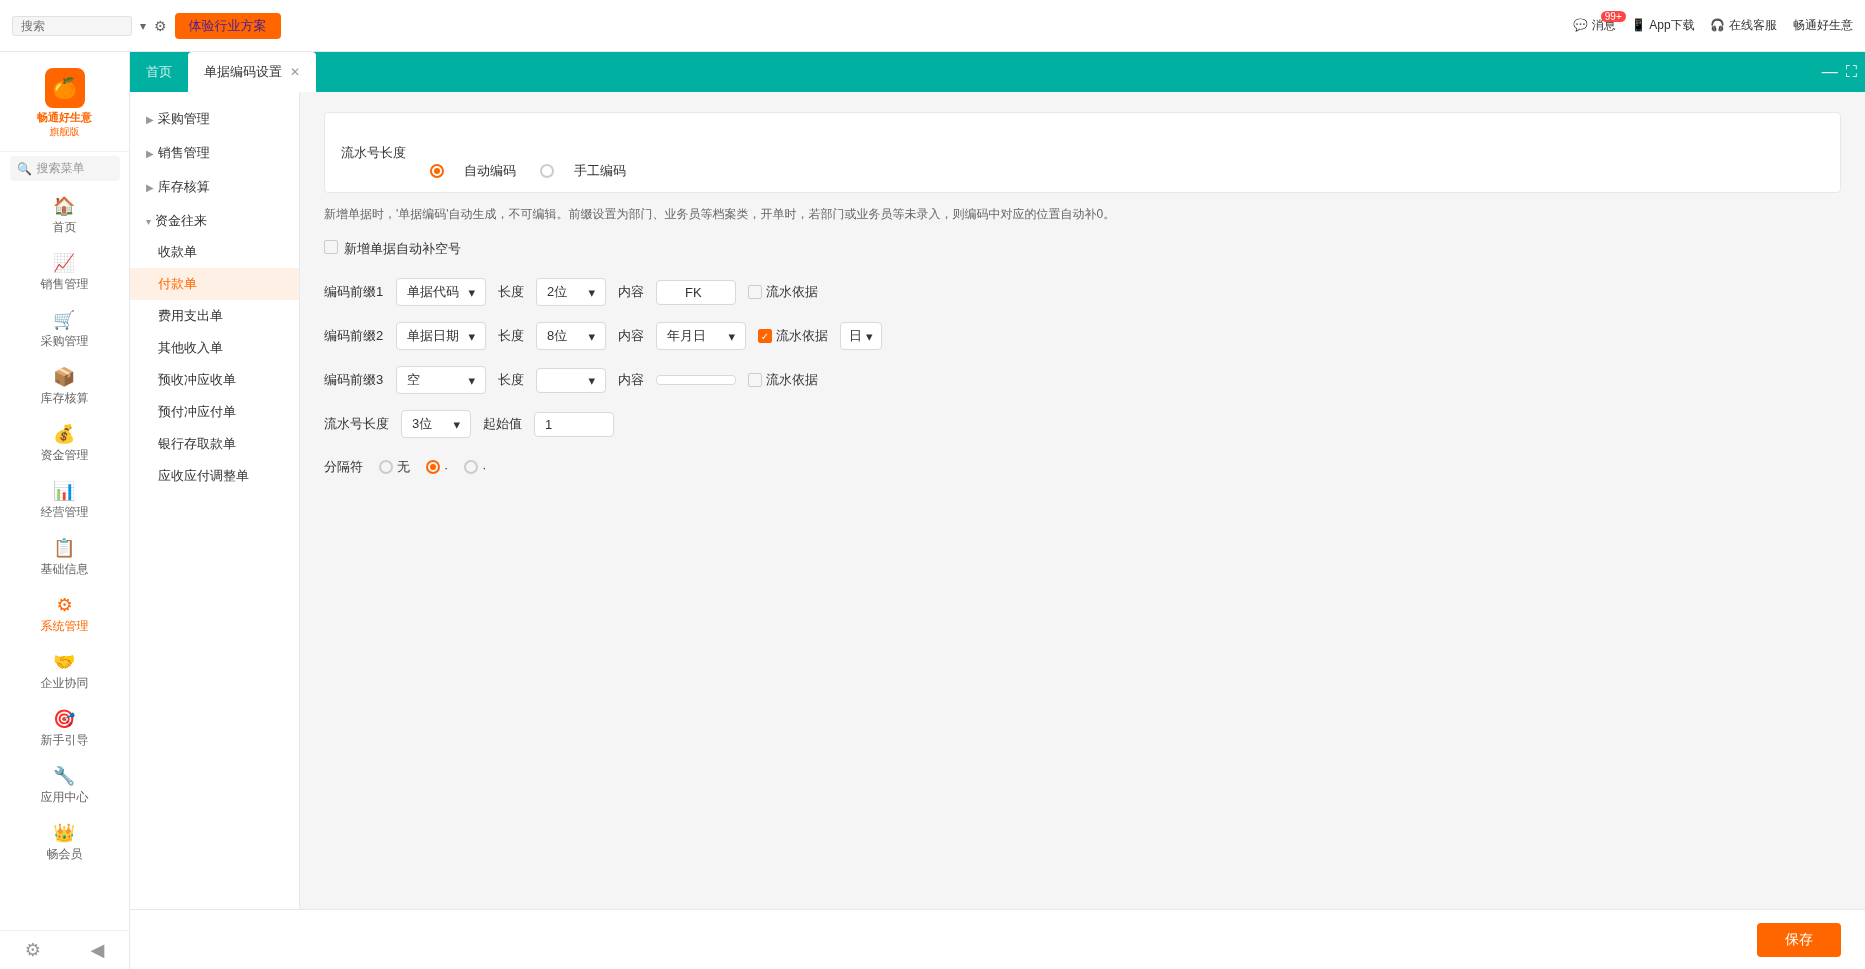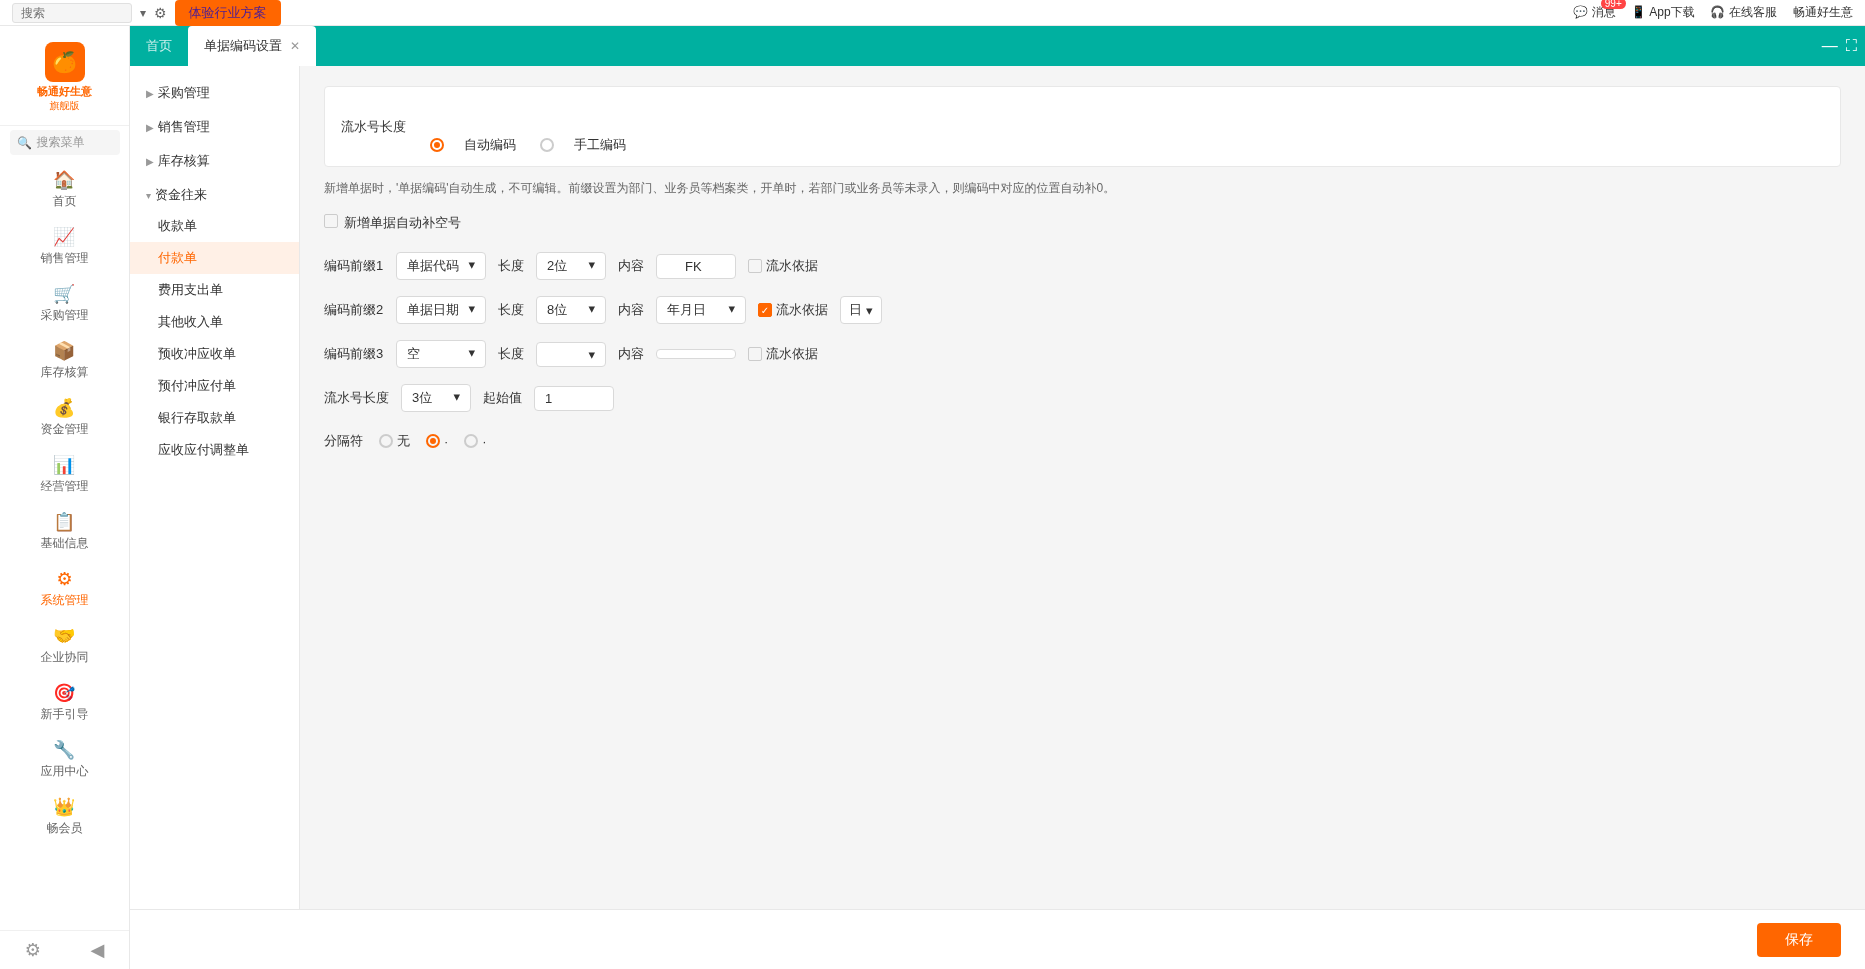--- a/index.html
+++ b/index.html
@@ -1,20 +1,20 @@
 <!DOCTYPE html>
 <html><head>
   <meta charset="utf-8">
   <style>
     * { box-sizing: border-box; margin: 0; padding: 0; font-family: 'Microsoft YaHei', sans-serif; }
     body { display: flex; flex-direction: column; height: 969px; width: 1865px; overflow: hidden; background: #f5f5f5; }
 
     
     .top-bar {
-      height: 26px;
+      height: 52px;
       background: #fff;
       border-bottom: 1px solid #e8e8e8;
       display: flex;
       align-items: center;
       padding: 0 12px;
       gap: 8px;
       flex-shrink: 0;
     }
     .top-bar-left { display: flex; align-items: center; gap: 8px; flex: 1; }
     .top-bar-search { font-size: 12px; color: #999; background: #f5f5f5; border: 1px solid #e0e0e0; border-radius: 3px; padding: 2px 8px; width: 120px; }
@@ -208,20 +208,21 @@
     .config-row {
       display: flex;
       align-items: center;
       gap: 12px;
       margin-bottom: 16px;
       flex-wrap: wrap;
     }
     .config-label { font-size: 13px; color: #333; width: 60px; }
     .config-select {
       display: flex;
+      align-items: center;
       gap: 4px;
       border: 1px solid #d9d9d9;
       border-radius: 4px;
       padding: 4px 10px;
       font-size: 13px;
       color: #333;
       background: #fff;
       cursor: pointer;
       min-width: 90px;
       justify-content: space-between;

